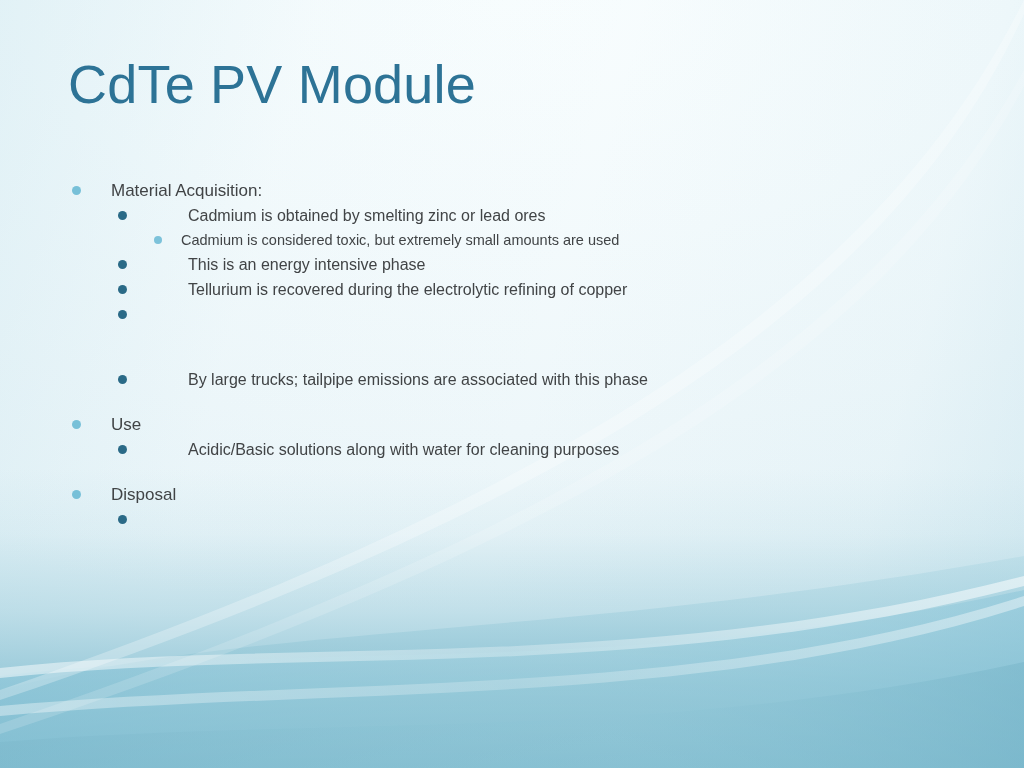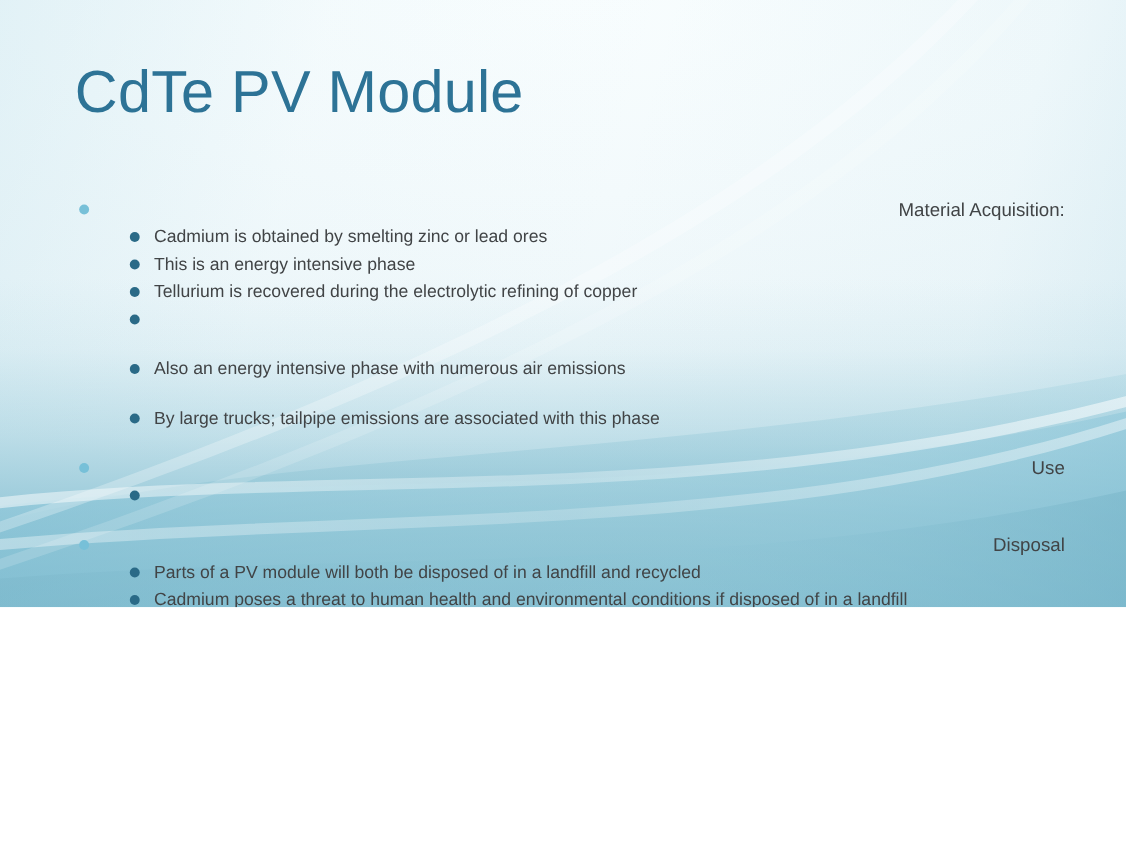--- a/index.html
+++ b/index.html
@@ -4,21 +4,21 @@
 <title>CdTe PV Module</title>
 <style>
   html, body {
     margin: 0;
     padding: 0;
     background: #ffffff;
   }
   #slide {
     position: relative;
     width: 1024px;
-    height: 552px;
+    height: 768px;
     overflow: hidden;
     background: #7dd3fc;
     font-family: "Liberation Sans", sans-serif;
     -webkit-font-smoothing: antialiased;
   }
 
   
   .bg-base {
     position: absolute;
     inset: 0;
@@ -83,21 +83,21 @@
     display: inline-block;
     color: #414446;
   }
   .row .bul {
     position: absolute;
     border-radius: 50%;
     display: inline-block;
   }
 
   
-  .lvl1 { height: 25px; text-align: right; }
+  .lvl1 { height: 25px; }
   .lvl1 .bul {
     left: 4px;
     top: 8px;
     width: 9px;
     height: 9px;
     background: #77c0d8;
   }
   .lvl1 .btxt {
     margin-left: 43px;
     font-size: 17px;
@@ -107,21 +107,21 @@
   
   .lvl2 { height: 25px; }
   .lvl2 .bul {
     left: 50px;
     top: 8px;
     width: 9px;
     height: 9px;
     background: #2a6a87;
   }
   .lvl2 .btxt {
-    margin-left: 72px;
+    margin-left: 120px;
     font-size: 16px;
     line-height: 25px;
   }
 
   
   .lvl3 { height: 24px; }
   .lvl3 .bul {
     left: 86px;
     top: 8px;
     width: 8px;
@@ -186,29 +186,28 @@
 
     <path d="M1024,70 C 880,330 600,520 0,724
              L0,734 C 610,530 890,340 1024,86 Z" fill="#ffffff" opacity="0.16"></path>
   </svg>
 
   <div class="title">CdTe PV Module</div>
 
   <div class="body">
       <div class="row lvl1"><span class="bul"></span><span class="btxt">Material Acquisition:</span></div>
       <div class="row lvl2"><span class="bul"></span><span class="btxt">Cadmium is obtained by smelting zinc or lead ores</span></div>
+      <div class="row lvl3"><span class="bul"></span><span class="btxt">Cadmium is considered toxic, but extremely small amounts are used</span></div>
       <div class="row lvl2"><span class="bul"></span><span class="btxt">This is an energy intensive phase</span></div>
       <div class="row lvl2"><span class="bul"></span><span class="btxt">Tellurium is recovered during the electrolytic refining of copper</span></div>
       <div class="row lvl2"><span class="bul"></span></div>
       <div class="gap"></div>
-      <div class="row lvl2"><span class="bul"></span><span class="btxt">Also an energy intensive phase with numerous air emissions</span></div>
       <div class="gap"></div>
       <div class="row lvl2"><span class="bul"></span><span class="btxt">By large trucks; tailpipe emissions are associated with this phase</span></div>
       <div class="gap"></div>
       <div class="row lvl1"><span class="bul"></span><span class="btxt">Use</span></div>
+      <div class="row lvl2"><span class="bul"></span><span class="btxt">Acidic/Basic solutions along with water for cleaning purposes</span></div>
+      <div class="gap"></div>
+      <div class="row lvl1"><span class="bul"></span><span class="btxt">Disposal</span></div>
       <div class="row lvl2"><span class="bul"></span></div>
-      <div class="gap"></div>
-      <div class="row lvl1"><span class="bul"></span><span class="btxt">Disposal</span></div>
-      <div class="row lvl2"><span class="bul"></span><span class="btxt">Parts of a PV module will both be disposed of in a landfill and recycled</span></div>
-      <div class="row lvl2"><span class="bul"></span><span class="btxt">Cadmium poses a threat to human health and environmental conditions if disposed of in a landfill</span></div>
     </div>
 
 </div>
 
 </body></html>

